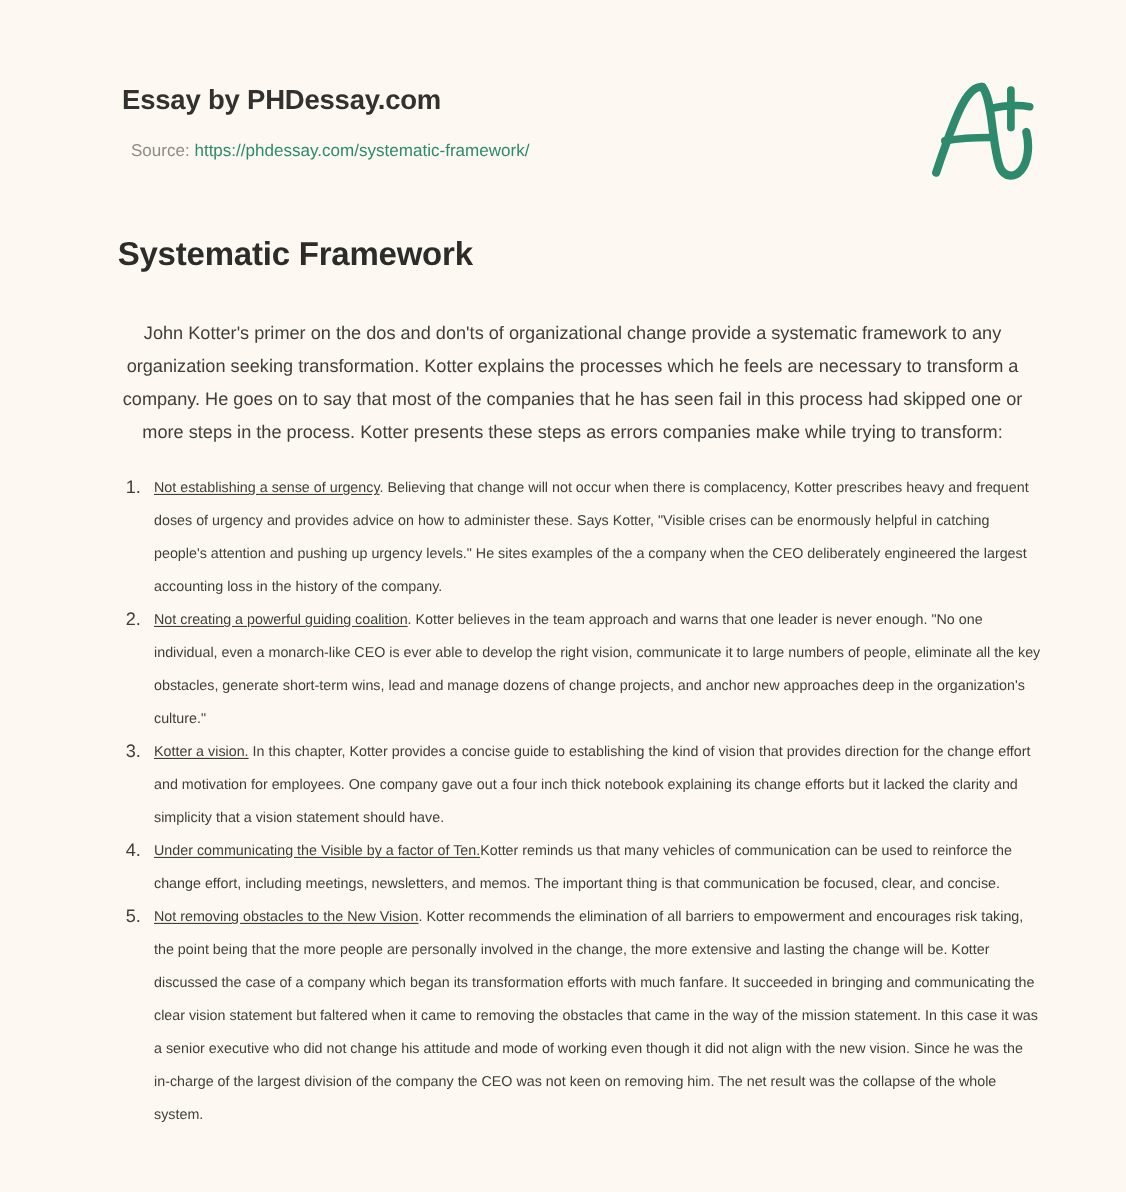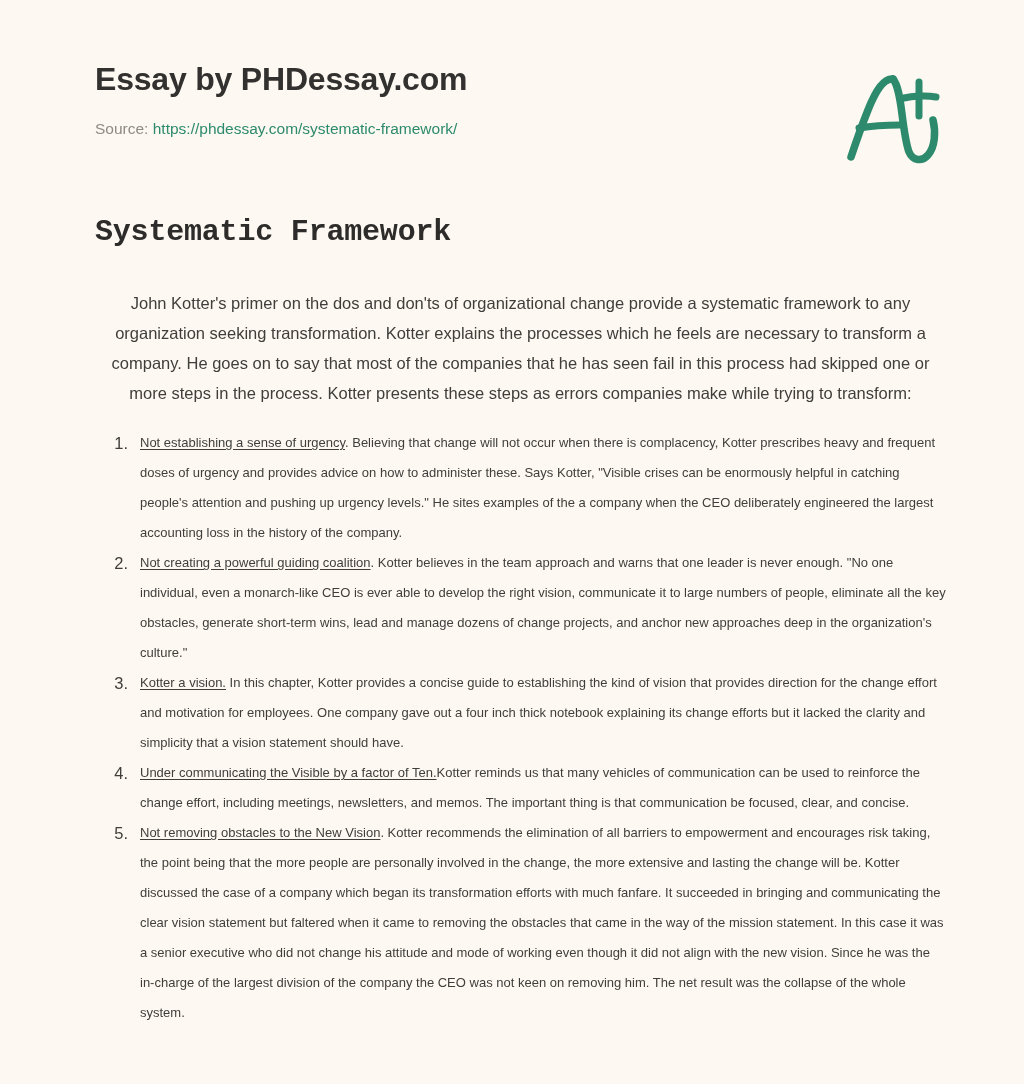--- a/index.html
+++ b/index.html
@@ -26,35 +26,36 @@
 
   
   .header {
     position: relative;
     padding: 62px 64px 0 95px;
     height: 148px;
     box-sizing: border-box;
   }
 
   .brand-title {
-    font-size: 32px;
+    font-size: 25px;
     font-weight: bold;
     letter-spacing: -0.2px;
     color: #33312f;
     line-height: 1.1;
-    margin: 0;
+    margin: 16px;
     padding: 0;
   }
 
   .source-line {
     margin-top: 23px;
     font-size: 15.5px;
     line-height: 1.2;
     color: #8d8b85;
     white-space: nowrap;
+    margin-left: 24px;
   }
 
   .source-label {
     color: #8d8b85;
   }
 
   .source-url {
     color: #2d8a6d;
     text-decoration: none;
   }
@@ -76,23 +77,22 @@
   
   .content {
     padding: 0 78px 0 95px;
   }
 
   .essay-title {
     font-size: 30px;
     font-weight: bold;
     color: #2d2c2a;
     letter-spacing: -0.2px;
-    margin: 66px 0 0 0;
+    margin: 66px 0 0 12px;
     line-height: 1.2;
-    font-family: Liberation Mono, monospace;
   }
 
   .intro {
     margin: 38px 0 0 0;
     font-size: 16.5px;
     line-height: 30px;
     color: #3f3e3b;
     text-align: center;
   }
 

